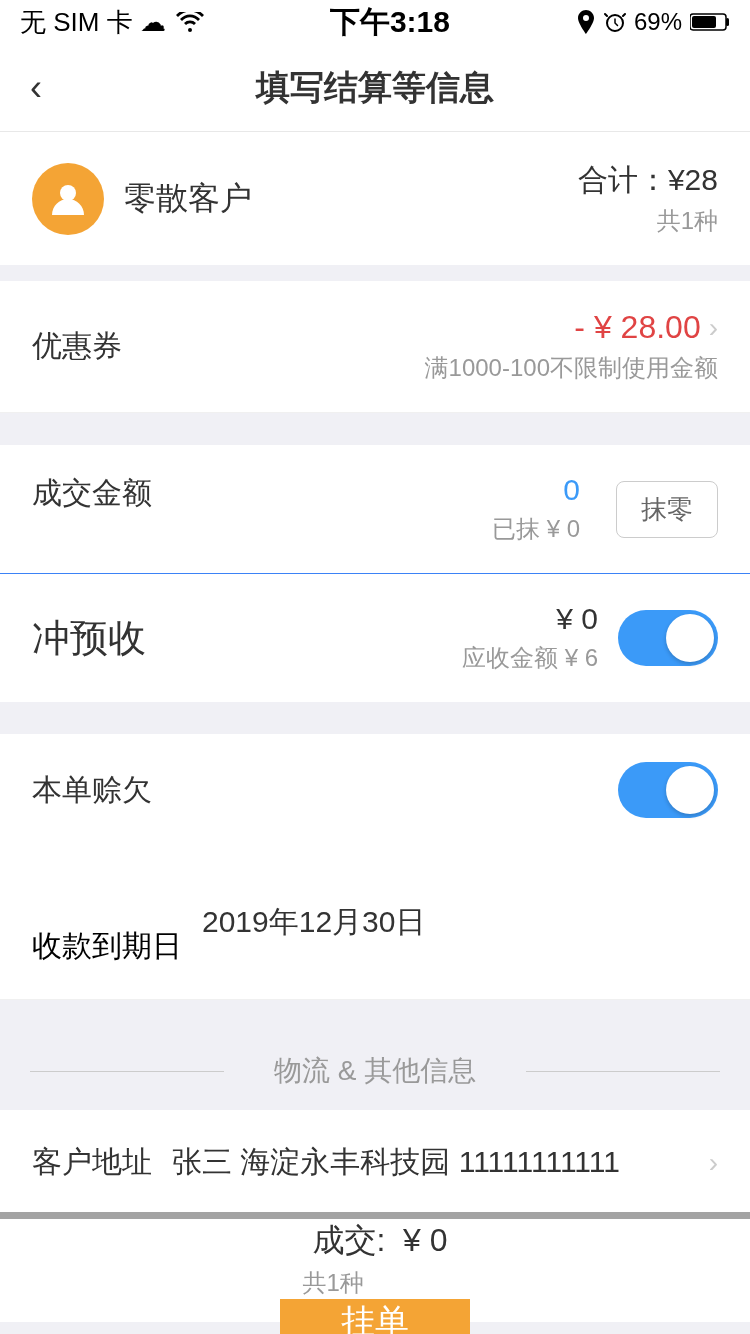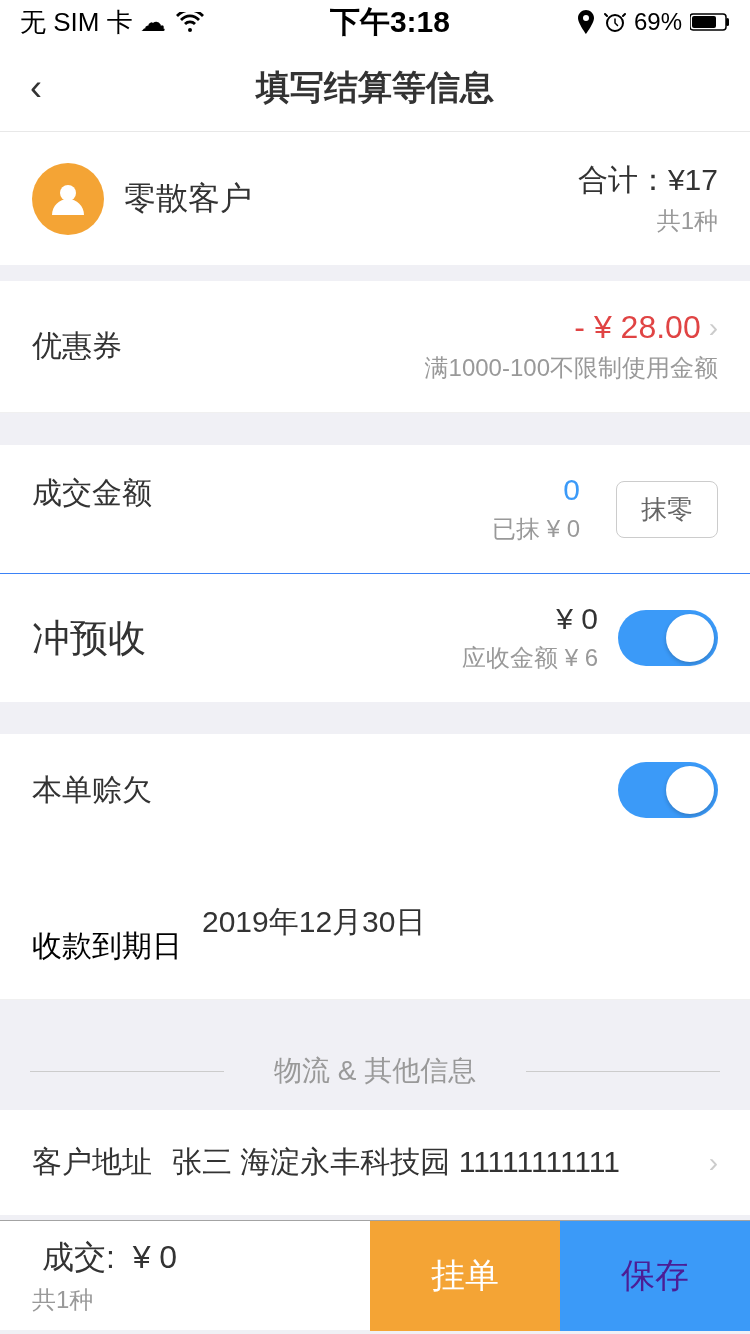--- a/index.html
+++ b/index.html
@@ -184,28 +184,29 @@
       display: flex;
       align-items: center;
       justify-content: space-between;
     }
     .address-label { font-size: 30px; color: #333; min-width: 100px; }
     .address-value { font-size: 30px; color: #333; flex: 1; margin-left: 20px; }
 
     
     .bottom-bar {
       position: fixed;
-      bottom: 4px;
+      bottom: 12px;
       left: 0;
       width: 750px;
       height: 110px;
       background: #fff;
       display: flex;
       align-items: center;
-      border-top: 1px solid #a3a3a3;
+      border-top: 7px solid #a3a3a3;
+      flex-direction: column;
     }
     .bottom-info {
       flex: 1;
       padding: 0 32px;
     }
     .bottom-deal { font-size: 28px; color: #333; }
     .bottom-deal span { font-size: 32px; font-weight: 500; margin-left: 10px; }
     .bottom-count { font-size: 24px; color: #999; margin-top: 4px; }
 
     .btn-pending {
@@ -298,21 +299,21 @@
     <div class="customer-left">
       <div class="customer-avatar">
         <svg width="40" height="40" viewBox="0 0 40 40" fill="none">
           <circle cx="20" cy="14" r="8" fill="#fff"></circle>
           <path d="M4 36c0-8.837 7.163-16 16-16s16 7.163 16 16" fill="#fff"></path>
         </svg>
       </div>
       <span class="customer-name">零散客户</span>
     </div>
     <div class="customer-right">
-      <div class="customer-total">合计：¥17</div>
+      <div class="customer-total">合计：¥28</div>
       <div class="customer-count">共1种</div>
     </div>
   </div>
 
   <div class="section-card">
     <div class="form-row">
       <span class="form-label">优惠券</span>
       <div class="form-right">
         <div style="display:flex;align-items:center;">
           <span class="form-value red">- ¥ 28.00</span>

